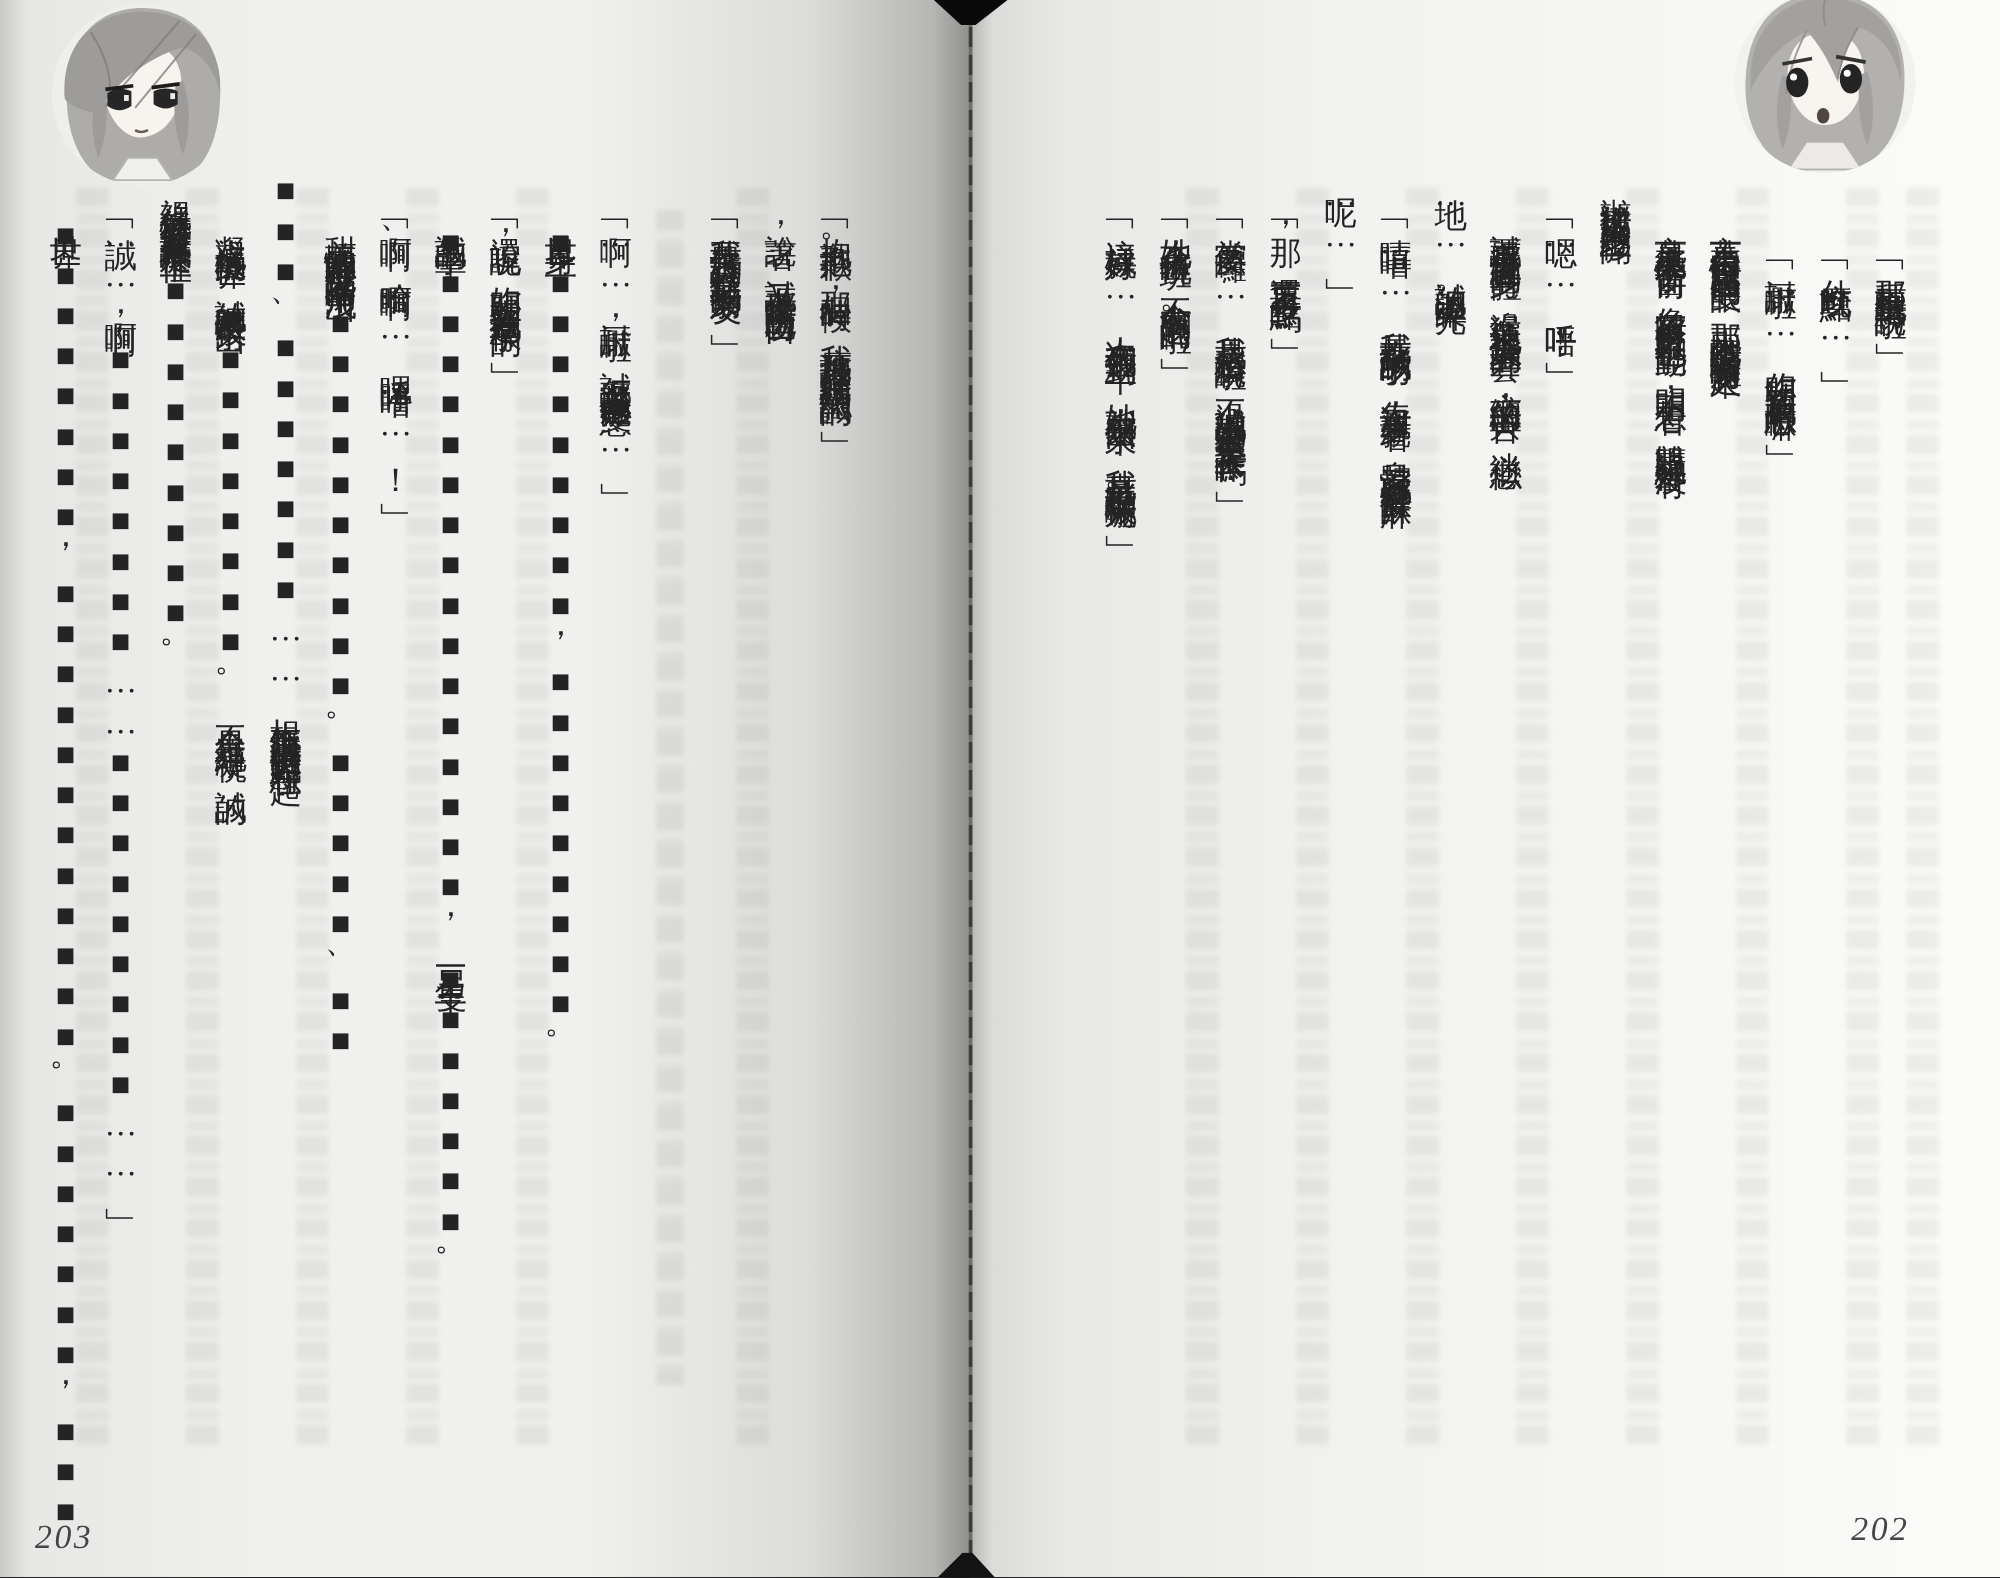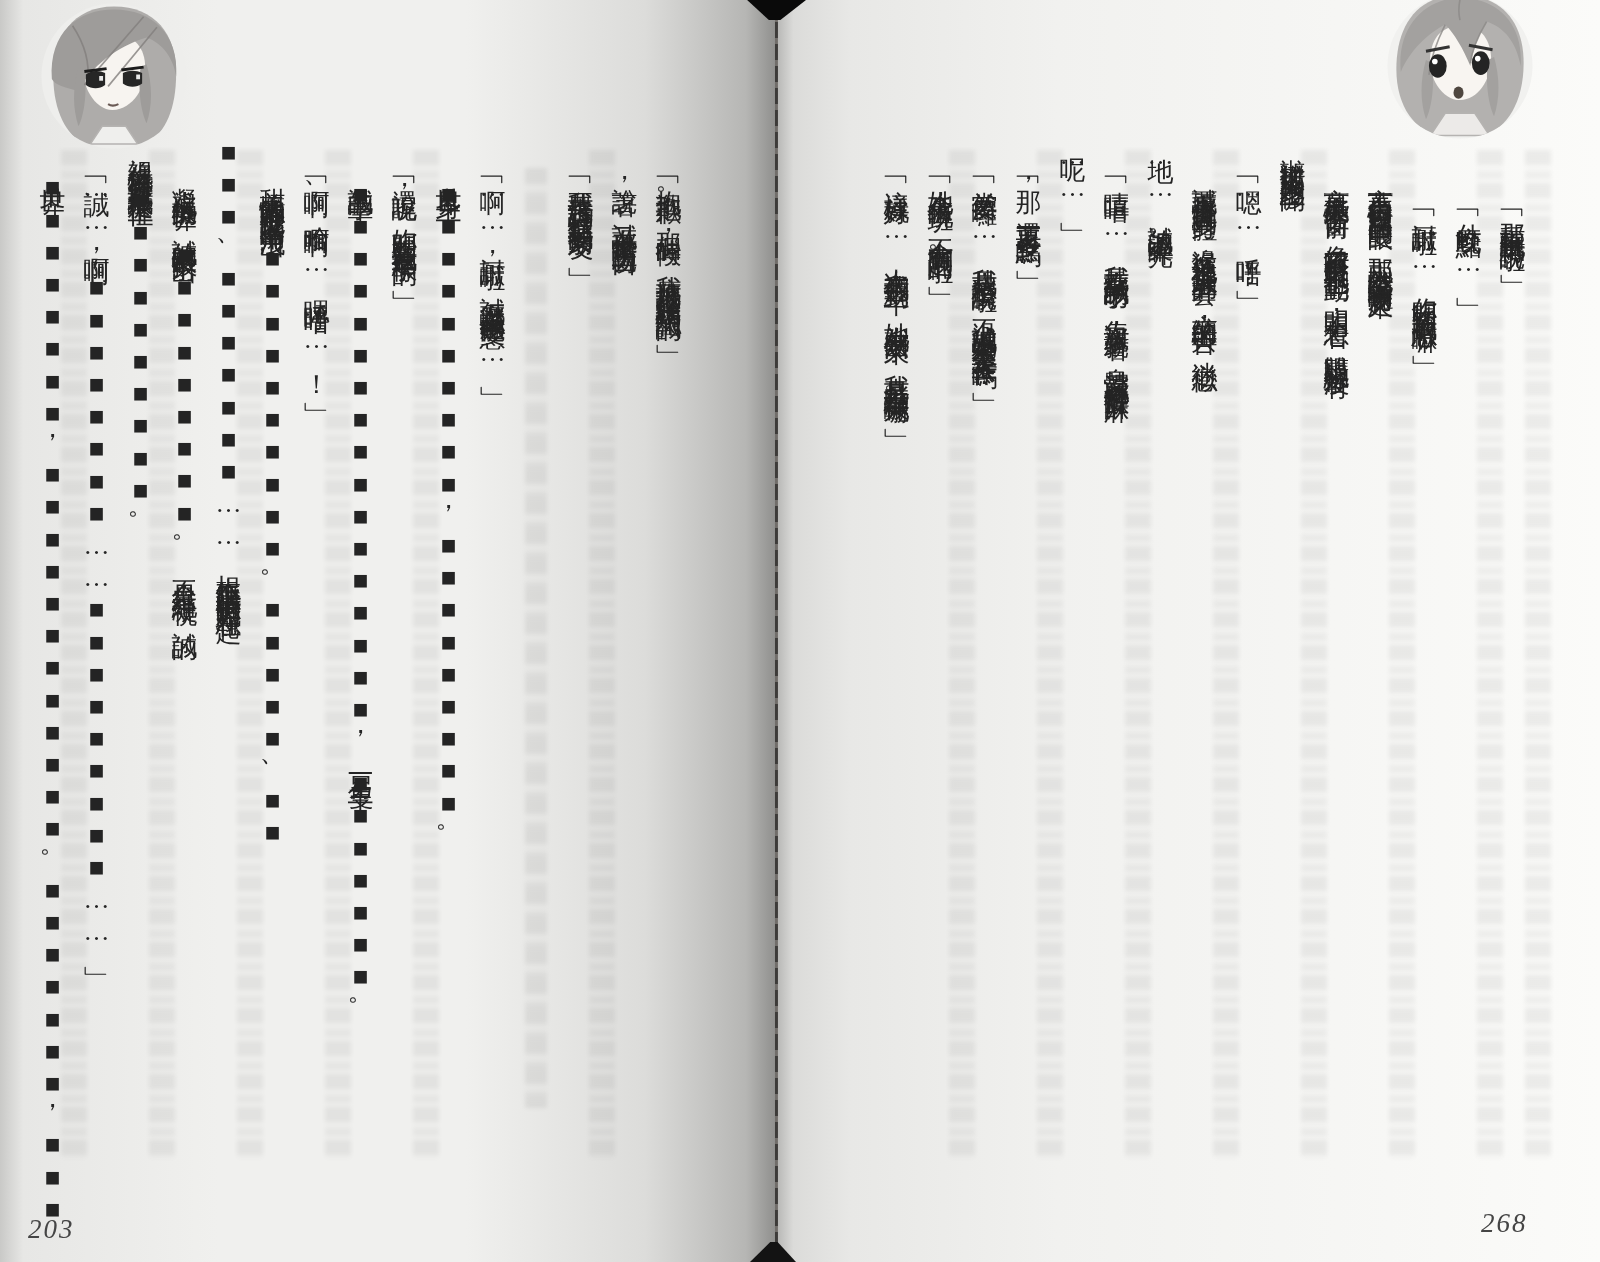--- a/index.html
+++ b/index.html
@@ -125,21 +125,21 @@
       <div class="col" data-indent="1">誠覆身壓住世界的身體，邊猴急地褪去身上的外套。交纏的舌與舌，迷戀似</div>
       <div class="col" data-indent="0">地……誠的溫柔眸光。</div>
       <div class="col" data-indent="1">「嘻嘻嘻……我最喜歡誠的吻了，每次親著親著，身體深處都會變得酥麻</div>
       <div class="col" data-indent="0">呢……」</div>
       <div class="col" data-indent="1">「那，還要再多一點嗎？」</div>
       <div class="col" data-indent="1">「當然要囉……我是想這麼說啦，不過誠的媽媽今天不是要去工作嗎？」</div>
       <div class="col" data-indent="1">「她今天值晚班，不會有問題的啦。」</div>
       <div class="col" data-indent="1">「這樣就好……上次我們親到一半，她就突然回來了，我真是差點沒被嚇死。」</div>
     </div>
 
-    <span class="page-num">268</span>
+    <span class="page-num">202</span>
   </div>
 
   <div class="gutter-line"></div>
   <div class="wedge-top"></div>
   <div class="wedge-bottom"></div>
 
   <svg class="portrait portrait-left" width="148" height="148" viewBox="0 0 100 100">
     <defs>
         <clipPath id="cpl">
           <circle cx="50" cy="50" r="49"></circle>

